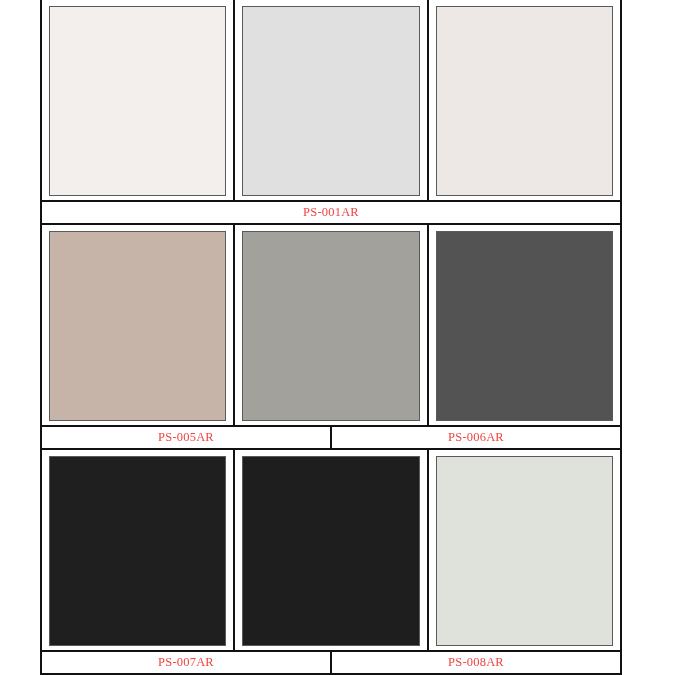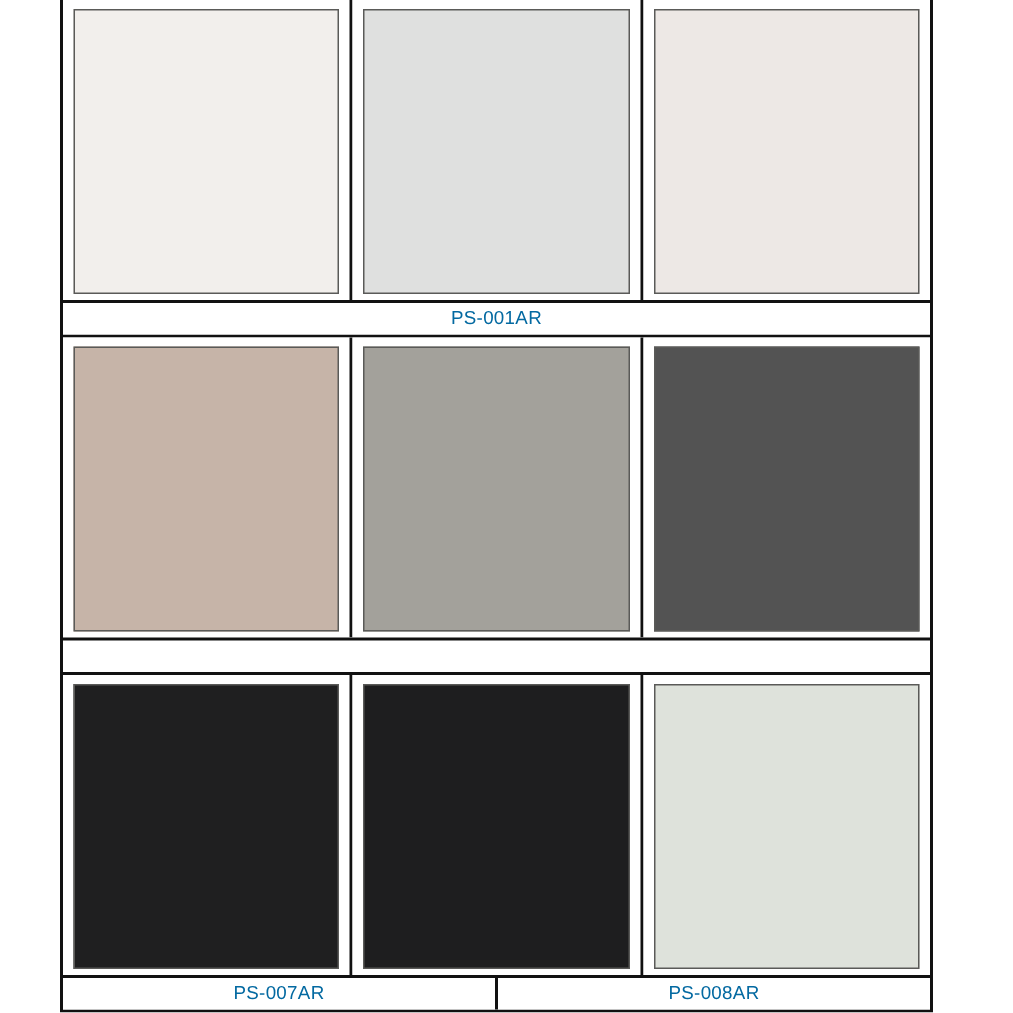--- a/index.html
+++ b/index.html
@@ -96,24 +96,24 @@
     justify-content: center;
     border-right: 2px solid #111111;
     box-sizing: border-box;
     background: #ffffff;
   }
   .label-cell:last-child {
     border-right: none;
   }
 
   .label-text {
-    font-family: Liberation Sans, sans-serif;
+    font-family: Liberation Serif, serif;
     font-size: 12.5px;
     line-height: 1;
-    color: #0369a1;
+    color: #ef4444;
     letter-spacing: 0.2px;
     white-space: nowrap;
   }
 
   
   .swatch-row.last .label-band {
     border-bottom: 2px solid #111111;
     text-align: center;
   }
 </style>
@@ -148,20 +148,26 @@
           <div class="chip" style="background-color: rgb(198, 180, 168);"></div>
         </div>
         <div class="swatch-cell">
           <div class="chip" style="background-color: rgb(163, 161, 155);"></div>
         </div>
         <div class="swatch-cell">
           <div class="chip" style="background-color: rgb(83, 83, 83);"></div>
         </div>
       </div>
       <div class="label-band">
+        <div class="label-cell">
+          <span class="label-text">PS-005AR</span>
+        </div>
+        <div class="label-cell">
+          <span class="label-text">PS-006AR</span>
+        </div>
       </div>
     </div>
 
     <div class="swatch-row last">
       <div class="swatch-cells">
         <div class="swatch-cell">
           <div class="chip" style="background-color: rgb(31, 31, 32);"></div>
         </div>
         <div class="swatch-cell">
           <div class="chip" style="background-color: rgb(30, 30, 31);"></div>

